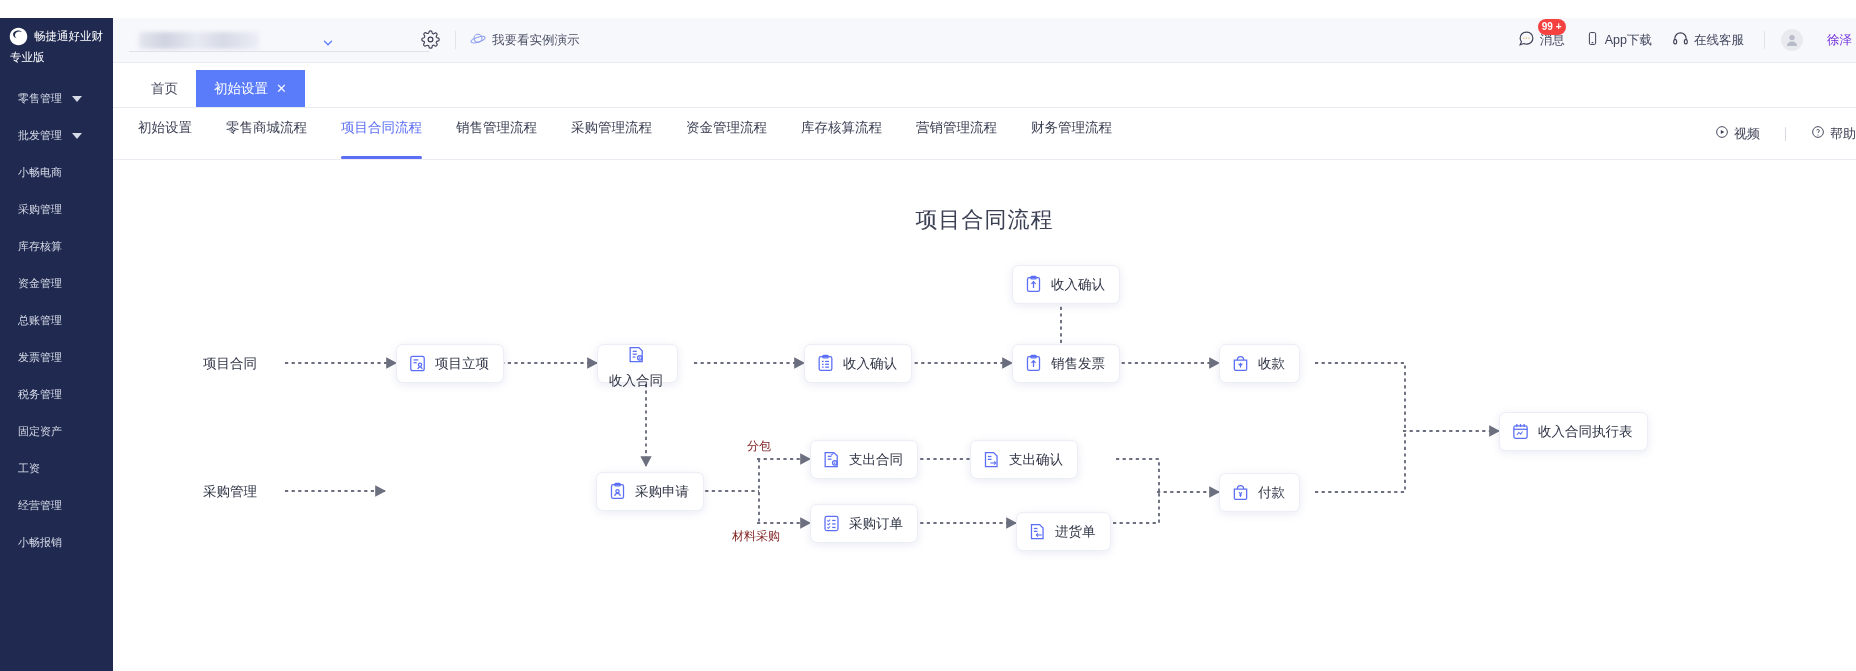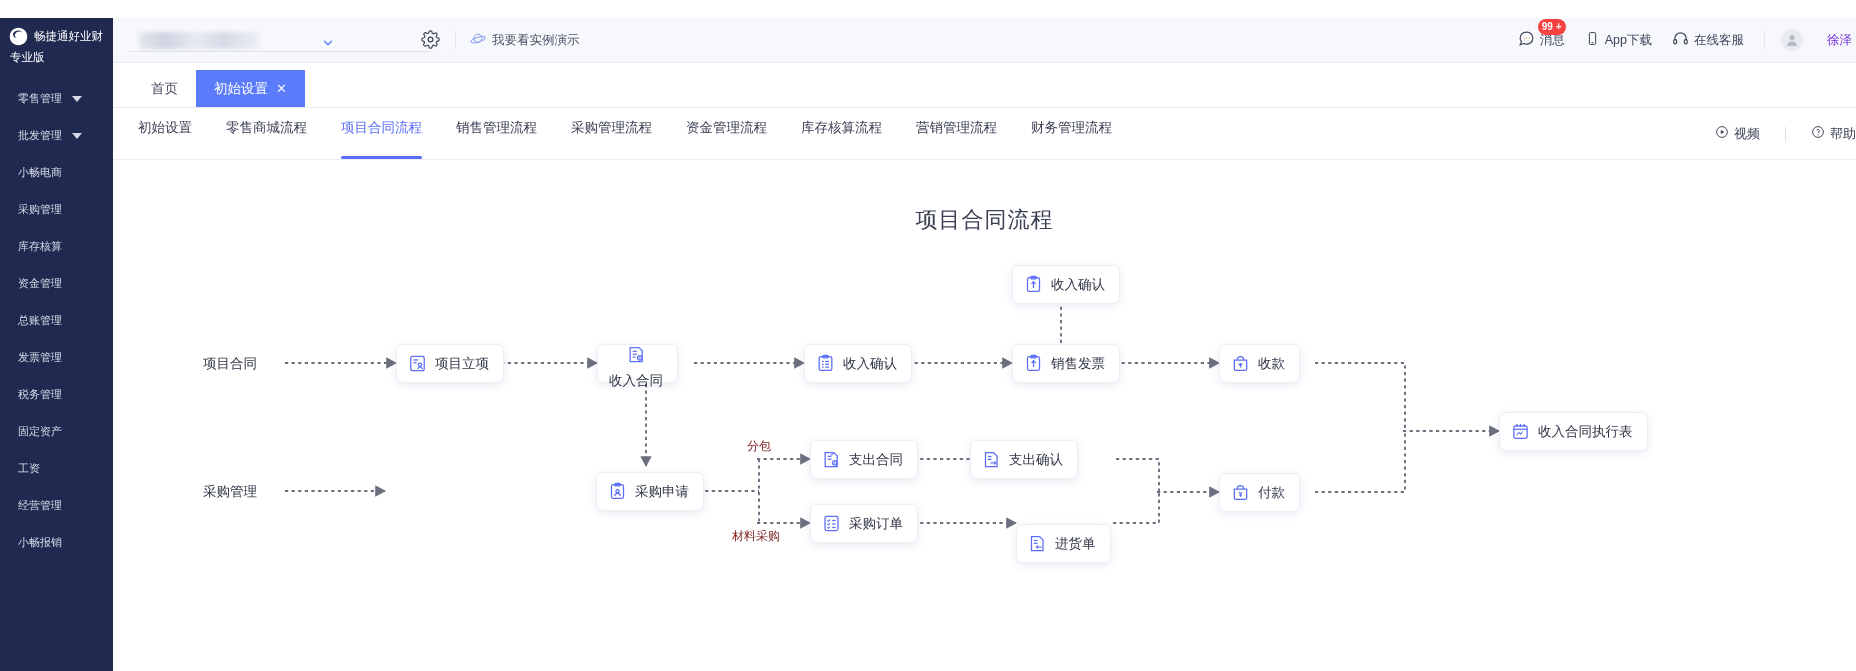--- a/index.html
+++ b/index.html
@@ -576,21 +576,21 @@
             <path d="M6.8 12.4l1.3 1.3 2.2-2.3" stroke-width="1.3"></path>
             <path d="M6.8 16.8l1.3 1.3 2.2-2.3" stroke-width="1.3"></path>
             <line x1="12.8" y1="8.2" x2="17.2" y2="8.2"></line>
             <line x1="12.8" y1="12.6" x2="17.2" y2="12.6"></line>
             <line x1="12.8" y1="17" x2="17.2" y2="17"></line>
           </svg>
         </span>
         <span class="nlabel">采购订单</span>
       </div>
 
-      <div class="node" style="left:903px; top:364px;justify-content:flex-end;">
+      <div class="node" style="left:903px; top:352px;justify-content:flex-end;">
         <span class="nicon">
           <svg viewBox="0 0 24 24" fill="none" stroke="#5b6ef5" stroke-width="1.6">
             <path d="M4.4 3.2h10.2l4.4 4.4V21H4.4z"></path>
             <line x1="7.4" y1="8.2" x2="12" y2="8.2"></line>
             <line x1="7.4" y1="11.8" x2="12" y2="11.8"></line>
             <path d="M17.4 16.4h-6.6" stroke-width="1.4"></path>
             <path d="M12.6 14.4l-2 2 2 2" stroke-width="1.4"></path>
           </svg>
         </span>
         <span class="nlabel">进货单</span>

